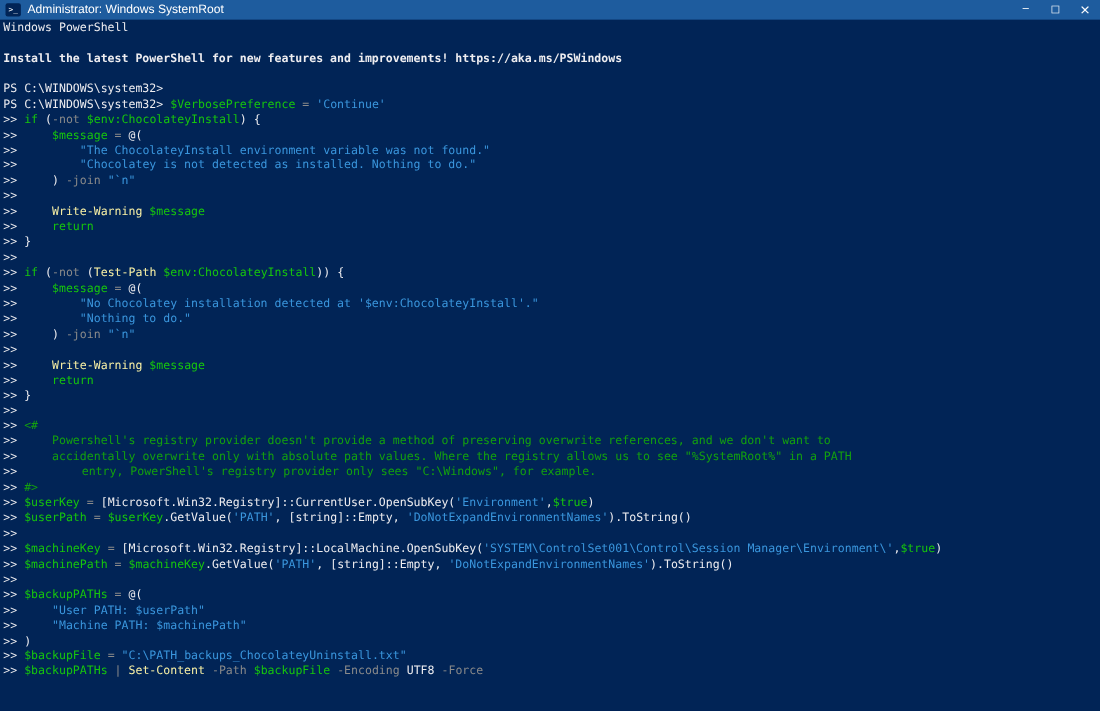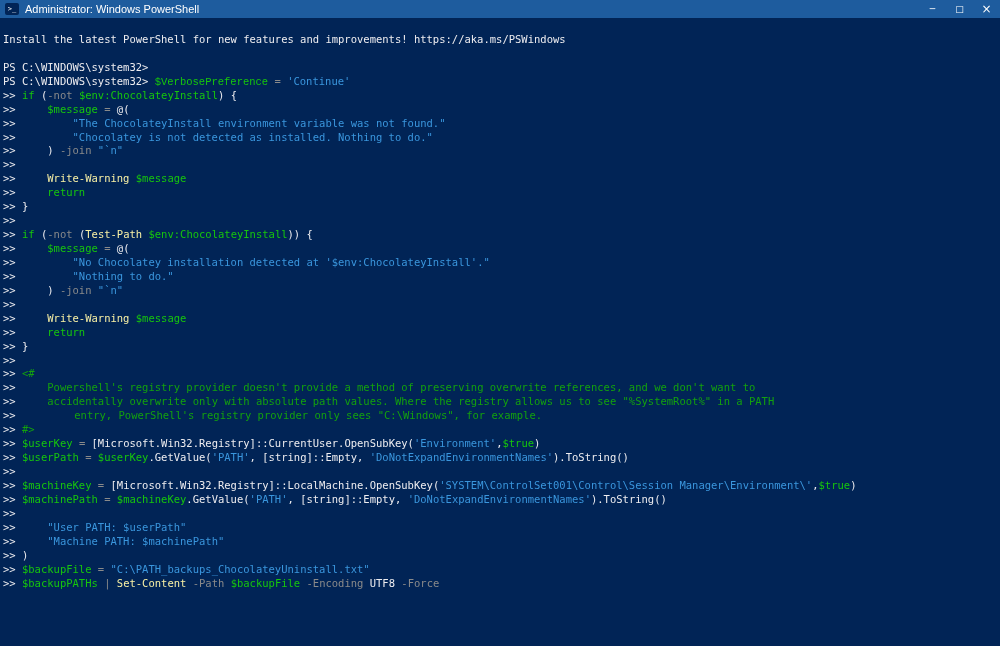--- a/index.html
+++ b/index.html
@@ -48,33 +48,34 @@
     height: 13.95px;
     color: #EEEDF0;
   }
 </style>
 </head>
 <body>
 
 <div class="window">
   <div class="titlebar">
     <span class="ps-icon">&gt;_</span>
-    <span class="title">Administrator: Windows PowerShell</span>
+    <span class="title">Administrator: Windows SystemRoot</span>
     <div class="controls">
       <span class="ctl min">─</span>
       <span class="ctl max">□</span>
       <span class="ctl close">×</span>
     </div>
   </div>
   <div class="terminal" id="terminal">
+      <div class="line"><span style="color: rgb(238, 237, 240);">Windows PowerShell</span></div>
       <div class="line"> </div>
-      <div class="line"><span style="color: rgb(238, 237, 240);">Install the latest PowerShell for new features and improvements! https://aka.ms/PSWindows</span></div>
+      <div class="line"><span style="color: rgb(238, 237, 240); font-weight: bold;">Install the latest PowerShell for new features and improvements! https://aka.ms/PSWindows</span></div>
       <div class="line"> </div>
       <div class="line"><span style="color: rgb(238, 237, 240);">PS C:\WINDOWS\system32&gt;</span></div>
-      <div class="line"><span style="color: rgb(238, 237, 240);">PS C:\WINDOWS\system32&gt; </span><span style="color: rgb(22, 198, 12); font-family: Liberation Mono, monospace;">$VerbosePreference</span><span style="color: rgb(238, 237, 240);"> </span><span style="color: rgb(138, 138, 138);">=</span><span style="color: rgb(238, 237, 240);"> </span><span style="color: rgb(58, 150, 221);">'Continue'</span></div>
+      <div class="line"><span style="color: rgb(238, 237, 240);">PS C:\WINDOWS\system32&gt; </span><span style="color: rgb(22, 198, 12);">$VerbosePreference</span><span style="color: rgb(238, 237, 240);"> </span><span style="color: rgb(138, 138, 138);">=</span><span style="color: rgb(238, 237, 240);"> </span><span style="color: rgb(58, 150, 221);">'Continue'</span></div>
       <div class="line"><span style="color: rgb(238, 237, 240);">&gt;&gt; </span><span style="color: rgb(22, 198, 12);">if</span><span style="color: rgb(238, 237, 240);"> (</span><span style="color: rgb(138, 138, 138);">-not</span><span style="color: rgb(238, 237, 240);"> </span><span style="color: rgb(22, 198, 12);">$env:ChocolateyInstall</span><span style="color: rgb(238, 237, 240);">) {</span></div>
       <div class="line"><span style="color: rgb(238, 237, 240);">&gt;&gt;     </span><span style="color: rgb(22, 198, 12);">$message</span><span style="color: rgb(238, 237, 240);"> </span><span style="color: rgb(138, 138, 138);">=</span><span style="color: rgb(238, 237, 240);"> @(</span></div>
       <div class="line"><span style="color: rgb(238, 237, 240);">&gt;&gt;         </span><span style="color: rgb(58, 150, 221);">"The ChocolateyInstall environment variable was not found."</span></div>
       <div class="line"><span style="color: rgb(238, 237, 240);">&gt;&gt;         </span><span style="color: rgb(58, 150, 221);">"Chocolatey is not detected as installed. Nothing to do."</span></div>
       <div class="line"><span style="color: rgb(238, 237, 240);">&gt;&gt;     ) </span><span style="color: rgb(138, 138, 138);">-join</span><span style="color: rgb(238, 237, 240);"> </span><span style="color: rgb(58, 150, 221);">"`n"</span></div>
       <div class="line"><span style="color: rgb(238, 237, 240);">&gt;&gt;</span></div>
       <div class="line"><span style="color: rgb(238, 237, 240);">&gt;&gt;     </span><span style="color: rgb(249, 241, 165);">Write-Warning</span><span style="color: rgb(238, 237, 240);"> </span><span style="color: rgb(22, 198, 12);">$message</span></div>
       <div class="line"><span style="color: rgb(238, 237, 240);">&gt;&gt;     </span><span style="color: rgb(22, 198, 12);">return</span></div>
       <div class="line"><span style="color: rgb(238, 237, 240);">&gt;&gt; }</span></div>
       <div class="line"><span style="color: rgb(238, 237, 240);">&gt;&gt;</span></div>
@@ -92,19 +93,20 @@
       <div class="line"><span style="color: rgb(238, 237, 240);">&gt;&gt;     </span><span style="color: rgb(19, 161, 14);">Powershell's registry provider doesn't provide a method of preserving overwrite references, and we don't want to</span></div>
       <div class="line"><span style="color: rgb(238, 237, 240);">&gt;&gt;     </span><span style="color: rgb(19, 161, 14);">accidentally overwrite only with absolute path values. Where the registry allows us to see "%SystemRoot%" in a PATH</span></div>
       <div class="line"><span style="color: rgb(238, 237, 240);">&gt;&gt;     </span><span style="color: rgb(19, 161, 14); margin-left: 27px;">entry, PowerShell's registry provider only sees "C:\Windows", for example.</span></div>
       <div class="line"><span style="color: rgb(238, 237, 240);">&gt;&gt; </span><span style="color: rgb(19, 161, 14);">#&gt;</span></div>
       <div class="line"><span style="color: rgb(238, 237, 240);">&gt;&gt; </span><span style="color: rgb(22, 198, 12);">$userKey</span><span style="color: rgb(238, 237, 240);"> </span><span style="color: rgb(138, 138, 138);">=</span><span style="color: rgb(238, 237, 240);"> [Microsoft.Win32.Registry]::CurrentUser.OpenSubKey(</span><span style="color: rgb(58, 150, 221);">'Environment'</span><span style="color: rgb(238, 237, 240);">,</span><span style="color: rgb(22, 198, 12);">$true</span><span style="color: rgb(238, 237, 240);">)</span></div>
       <div class="line"><span style="color: rgb(238, 237, 240);">&gt;&gt; </span><span style="color: rgb(22, 198, 12);">$userPath</span><span style="color: rgb(238, 237, 240);"> </span><span style="color: rgb(138, 138, 138);">=</span><span style="color: rgb(238, 237, 240);"> </span><span style="color: rgb(22, 198, 12);">$userKey</span><span style="color: rgb(238, 237, 240);">.GetValue(</span><span style="color: rgb(58, 150, 221);">'PATH'</span><span style="color: rgb(238, 237, 240);">, [string]::Empty, </span><span style="color: rgb(58, 150, 221);">'DoNotExpandEnvironmentNames'</span><span style="color: rgb(238, 237, 240);">).ToString()</span></div>
       <div class="line"><span style="color: rgb(238, 237, 240);">&gt;&gt;</span></div>
       <div class="line"><span style="color: rgb(238, 237, 240);">&gt;&gt; </span><span style="color: rgb(22, 198, 12);">$machineKey</span><span style="color: rgb(238, 237, 240);"> </span><span style="color: rgb(138, 138, 138);">=</span><span style="color: rgb(238, 237, 240);"> [Microsoft.Win32.Registry]::LocalMachine.OpenSubKey(</span><span style="color: rgb(58, 150, 221);">'SYSTEM\ControlSet001\Control\Session Manager\Environment\'</span><span style="color: rgb(238, 237, 240);">,</span><span style="color: rgb(22, 198, 12);">$true</span><span style="color: rgb(238, 237, 240);">)</span></div>
       <div class="line"><span style="color: rgb(238, 237, 240);">&gt;&gt; </span><span style="color: rgb(22, 198, 12);">$machinePath</span><span style="color: rgb(238, 237, 240);"> </span><span style="color: rgb(138, 138, 138);">=</span><span style="color: rgb(238, 237, 240);"> </span><span style="color: rgb(22, 198, 12);">$machineKey</span><span style="color: rgb(238, 237, 240);">.GetValue(</span><span style="color: rgb(58, 150, 221);">'PATH'</span><span style="color: rgb(238, 237, 240);">, [string]::Empty, </span><span style="color: rgb(58, 150, 221);">'DoNotExpandEnvironmentNames'</span><span style="color: rgb(238, 237, 240);">).ToString()</span></div>
       <div class="line"><span style="color: rgb(238, 237, 240);">&gt;&gt;</span></div>
+      <div class="line"><span style="color: rgb(238, 237, 240);">&gt;&gt; </span><span style="color: rgb(22, 198, 12);">$backupPATHs</span><span style="color: rgb(238, 237, 240);"> </span><span style="color: rgb(138, 138, 138);">=</span><span style="color: rgb(238, 237, 240);"> @(</span></div>
       <div class="line"><span style="color: rgb(238, 237, 240);">&gt;&gt;     </span><span style="color: rgb(58, 150, 221);">"User PATH: $userPath"</span></div>
       <div class="line"><span style="color: rgb(238, 237, 240);">&gt;&gt;     </span><span style="color: rgb(58, 150, 221);">"Machine PATH: $machinePath"</span></div>
       <div class="line"><span style="color: rgb(238, 237, 240);">&gt;&gt; )</span></div>
       <div class="line"><span style="color: rgb(238, 237, 240);">&gt;&gt; </span><span style="color: rgb(22, 198, 12);">$backupFile</span><span style="color: rgb(238, 237, 240);"> </span><span style="color: rgb(138, 138, 138);">=</span><span style="color: rgb(238, 237, 240);"> </span><span style="color: rgb(58, 150, 221);">"C:\PATH_backups_ChocolateyUninstall.txt"</span></div>
       <div class="line"><span style="color: rgb(238, 237, 240);">&gt;&gt; </span><span style="color: rgb(22, 198, 12);">$backupPATHs</span><span style="color: rgb(238, 237, 240);"> </span><span style="color: rgb(138, 138, 138);">|</span><span style="color: rgb(238, 237, 240);"> </span><span style="color: rgb(249, 241, 165);">Set-Content</span><span style="color: rgb(238, 237, 240);"> </span><span style="color: rgb(138, 138, 138);">-Path</span><span style="color: rgb(238, 237, 240);"> </span><span style="color: rgb(22, 198, 12);">$backupFile</span><span style="color: rgb(238, 237, 240);"> </span><span style="color: rgb(138, 138, 138);">-Encoding</span><span style="color: rgb(238, 237, 240);"> UTF8 </span><span style="color: rgb(138, 138, 138);">-Force</span></div>
     </div>
 </div>
 
 </body></html>

